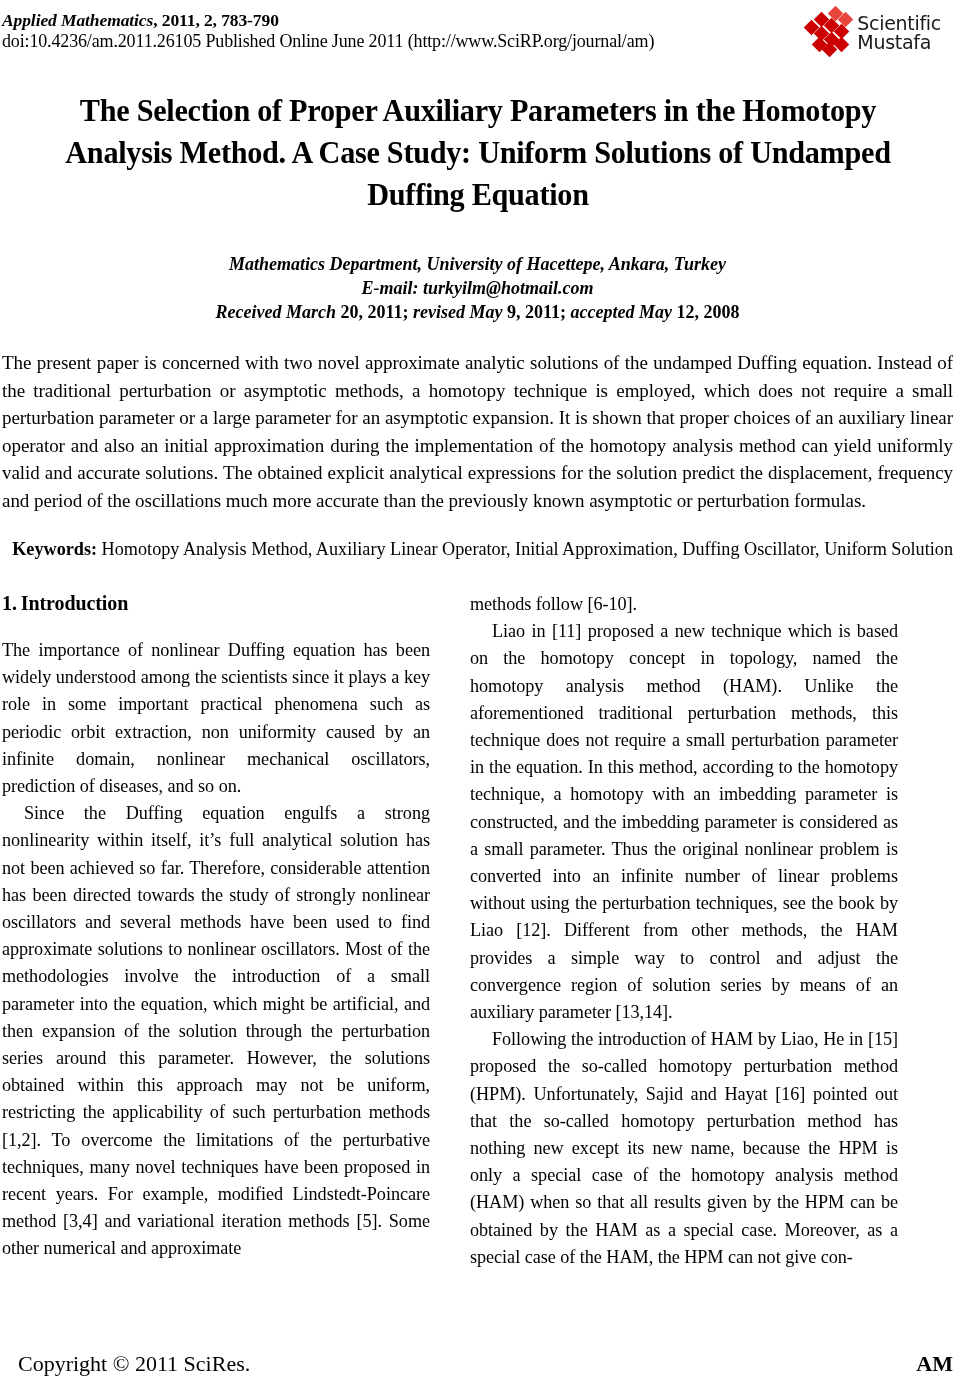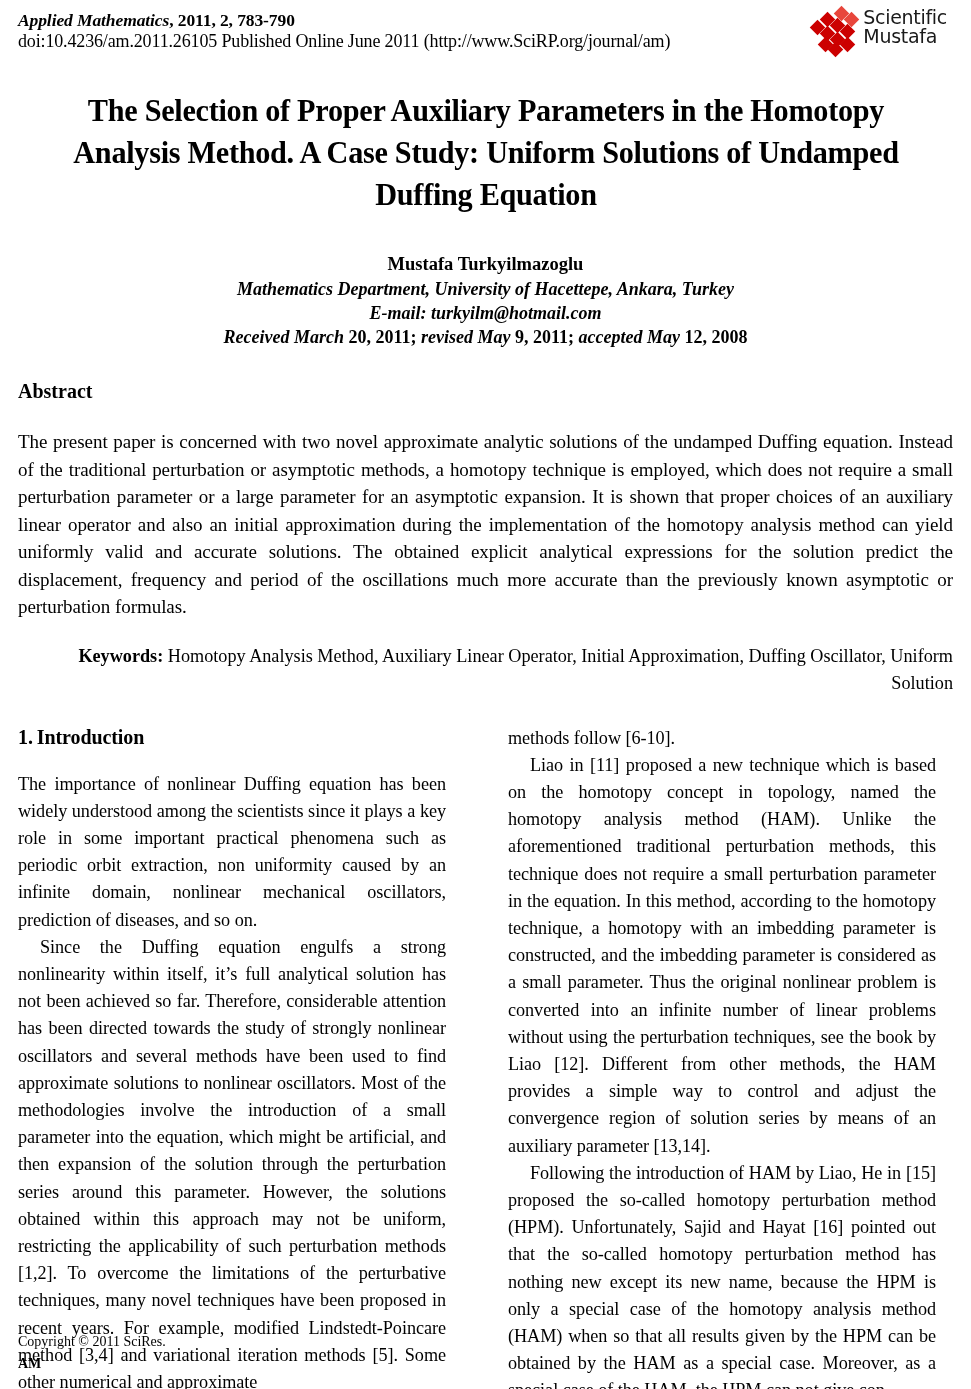--- a/index.html
+++ b/index.html
@@ -14,21 +14,21 @@
     font-family: "Liberation Serif", "DejaVu Serif", serif;
     color: #000000;
     -webkit-font-smoothing: antialiased;
   }
   .page {
     position: absolute;
     left: 0; top: 0;
     width: 971px;
     height: 1389px;
     box-sizing: border-box;
-    padding: 8px 18px 0 18px;
+    padding: 8px 18px 0 2px;
   }
 
   
   .masthead {
     position: relative;
     height: 52px;
   }
   .mast-text {
     position: absolute;
     left: 0;
@@ -49,24 +49,24 @@
   .doi-line {
     font-size: 18px;
     line-height: 21px;
     white-space: nowrap;
     letter-spacing: -0.15px;
   }
 
   
   .logo {
     position: absolute;
-    right: 6px;
+    right: 12px;
     top: 0;
     display: flex;
-    align-items: flex-start;
+    align-items: flex-end;
     gap: 5px;
   }
   .logo-mark {
     position: relative;
     width: 46px;
     height: 44px;
   }
   .logo-mark i {
     position: absolute;
     width: 11px;
@@ -140,21 +140,21 @@
     padding-left: 104px;
     text-indent: -104px;
     text-align: right;
   }
   .keywords b { font-weight: bold; }
 
   
   .columns {
     margin-top: 28px;
     display: flex;
-    gap: 62px;
+    gap: 40px;
   }
   .col {
     width: 428px;
   }
   .section-head {
     font-size: 20px;
     font-weight: bold;
     line-height: 24px;
     margin-bottom: 22px;
     letter-spacing: -0.1px;
@@ -173,23 +173,22 @@
 
   
   .footer {
     position: absolute;
     left: 18px;
     right: 18px;
     bottom: 14px;
     display: flex;
     justify-content: space-between;
     align-items: baseline;
-    font-size: 14px;
+    font-size: 22px;
     line-height: 22px;
-    flex-direction: column;
   }
   .footer .right {
     font-weight: bold;
   }
 </style>
 </head>
 <body>
 
 <div class="page">
 
@@ -216,27 +215,25 @@
       <div class="logo-words">
         <span>Scientific</span>
         <span>Mustafa</span>
       </div>
     </div>
   </div>
 
   <h1 class="title">The Selection of Proper Auxiliary Parameters in the Homotopy Analysis Method. A Case Study: Uniform Solutions of Undamped Duffing Equation</h1>
 
   <div class="authors">
-    <div class="author-name">Mustafa Turkyilmazoglu</div>
     <div class="affil">Mathematics Department, University of Hacettepe, Ankara, Turkey</div>
     <div class="email"><span>E-mail</span>: <span>turkyilm@hotmail.com</span></div>
     <div class="dates"><span>Received March</span><span class="upright"> 20, 2011; </span><span>revised May</span><span class="upright"> 9, 2011; </span><span>accepted May</span><span class="upright"> 12, 2008</span></div>
   </div>
 
-  <div class="abstract-head">Abstract</div>
   <div class="abstract-body">The present paper is concerned with two novel approximate analytic solutions of the undamped Duffing equation. Instead of the traditional perturbation or asymptotic methods, a homotopy technique is employed, which does not require a small perturbation parameter or a large parameter for an asymptotic expansion. It is shown that proper choices of an auxiliary linear operator and also an initial approximation during the implementation of the homotopy analysis method can yield uniformly valid and accurate solutions. The obtained explicit analytical expressions for the solution predict the displacement, frequency and period of the oscillations much more accurate than the previously known asymptotic or perturbation formulas.</div>
 
   <div class="keywords"><b>Keywords:</b> <span>Homotopy Analysis Method, Auxiliary Linear Operator, Initial Approximation, Duffing Oscillator, Uniform Solution</span></div>
 
   <div class="columns">
 
     <div class="col">
       <div class="section-head"><span class="num">1.</span><span>Introduction</span></div>
       <p class="body">The importance of nonlinear Duffing equation has been widely understood among the scientists since it plays a key role in some important practical phenomena such as periodic orbit extraction, non uniformity caused by an infinite domain, nonlinear mechanical oscillators, prediction of diseases, and so on.</p>
       <p class="body indent">Since the Duffing equation engulfs a strong nonlinearity within itself, it’s full analytical solution has not been achieved so far. Therefore, considerable attention has been directed towards the study of strongly nonlinear oscillators and several methods have been used to find approximate solutions to nonlinear oscillators. Most of the methodologies involve the introduction of a small parameter into the equation, which might be artificial, and then expansion of the solution through the perturbation series around this parameter. However, the solutions obtained within this approach may not be uniform, restricting the applicability of such perturbation methods [1,2]. To overcome the limitations of the perturbative techniques, many novel techniques have been proposed in recent years. For example, modified Lindstedt-Poincare method [3,4] and variational iteration methods [5]. Some other numerical and approximate</p>

